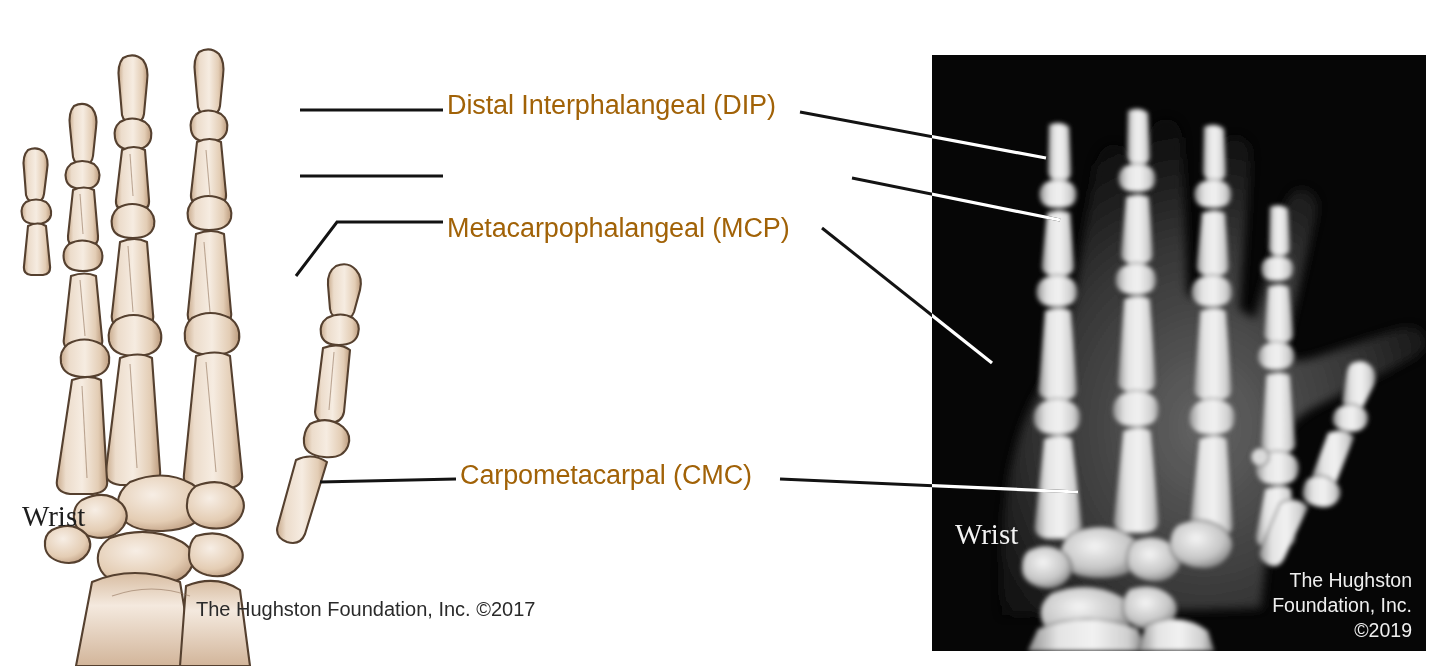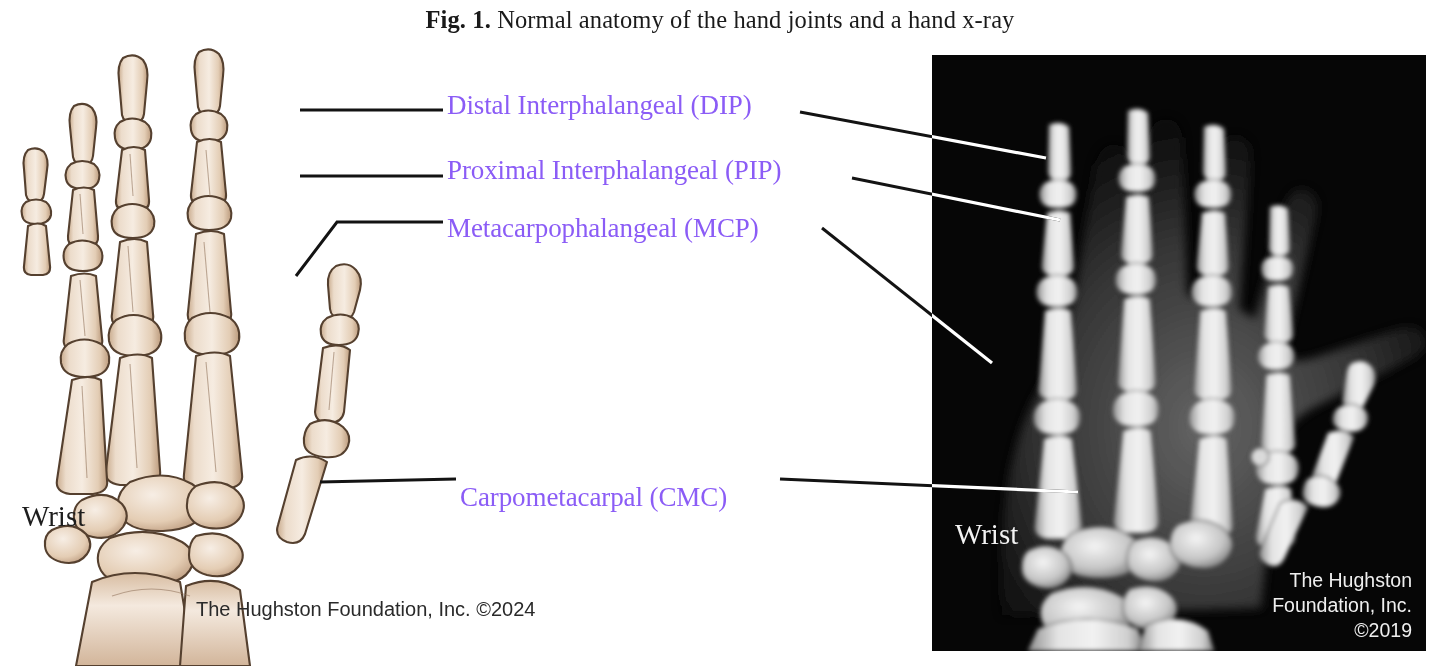--- a/index.html
+++ b/index.html
@@ -44,30 +44,30 @@
     position: absolute;
     left: 932px; top: 55px;
     width: 494px; height: 596px;
     background: #a16207;
     overflow: hidden;
   }
 
   
   .joint-label {
     position: absolute;
-    font-family: Liberation Serif, serif;
+    font-family: Liberation Sans, sans-serif;
     font-size: 27px;
-    color: #8b5cf6;
+    color: #a16207;
     white-space: nowrap;
     letter-spacing: -0.1px;
   }
   #label-dip  { left: 447px; top: 90px; }
   #label-pip  { left: 447px; top: 155px; }
   #label-mcp  { left: 447px; top: 213px; }
-  #label-cmc  { left: 460px; top: 460px; margin-top: 22px; }
+  #label-cmc  { left: 460px; top: 460px; }
 
   .wrist-label {
     position: absolute;
     font-family: "Liberation Serif", serif;
     font-size: 29px;
     white-space: nowrap;
   }
   #wrist-left  { left: 22px;  top: 500px; color: #1d1d1d; }
   #wrist-xray  { left: 955px; top: 518px; color: #f2f2f2; }
 
@@ -95,24 +95,20 @@
     left: 0; top: 0;
     width: 1440px; height: 666px;
     pointer-events: none;
   }
 </style>
 </head>
 <body>
 
 <div id="figure">
 
-  <div id="fig-title">
-    <span class="fig-num">Fig. 1.</span>
-    <span>Normal anatomy of the hand joints and a hand x-ray</span>
-  </div>
 
   <div id="illus-panel">
     <svg width="430" height="636" viewBox="0 0 430 636">
       <defs>
         <linearGradient id="boneGrad" x1="0" y1="0" x2="1" y2="0">
           <stop offset="0%" stop-color="#c9ab8d"></stop>
           <stop offset="18%" stop-color="#ecdccb"></stop>
           <stop offset="50%" stop-color="#f6ece1"></stop>
           <stop offset="82%" stop-color="#e3cdb5"></stop>
           <stop offset="100%" stop-color="#bb9a7c"></stop>
@@ -323,22 +319,21 @@
     </defs>
     <g stroke="#ffffff" stroke-width="3.2" fill="none" clip-path="url(#xrayClip)" stroke-linecap="butt">
       <path d="M800 112 L1046 158"></path>
       <path d="M852 178 L1060 220"></path>
       <path d="M822 228 L992 363"></path>
       <path d="M780 479 L1078 492"></path>
     </g>
   </svg>
 
   <div id="label-dip" class="joint-label">Distal Interphalangeal (DIP)</div>
-  <div id="label-pip" class="joint-label">Proximal Interphalangeal (PIP)</div>
   <div id="label-mcp" class="joint-label">Metacarpophalangeal (MCP)</div>
   <div id="label-cmc" class="joint-label">Carpometacarpal (CMC)</div>
 
   <div id="wrist-left" class="wrist-label">Wrist</div>
   <div id="wrist-xray" class="wrist-label">Wrist</div>
 
-  <div id="credit-left" class="credit">The Hughston Foundation, Inc. ©2024</div>
+  <div id="credit-left" class="credit">The Hughston Foundation, Inc. ©2017</div>
 
 </div>
 
 </body></html>

